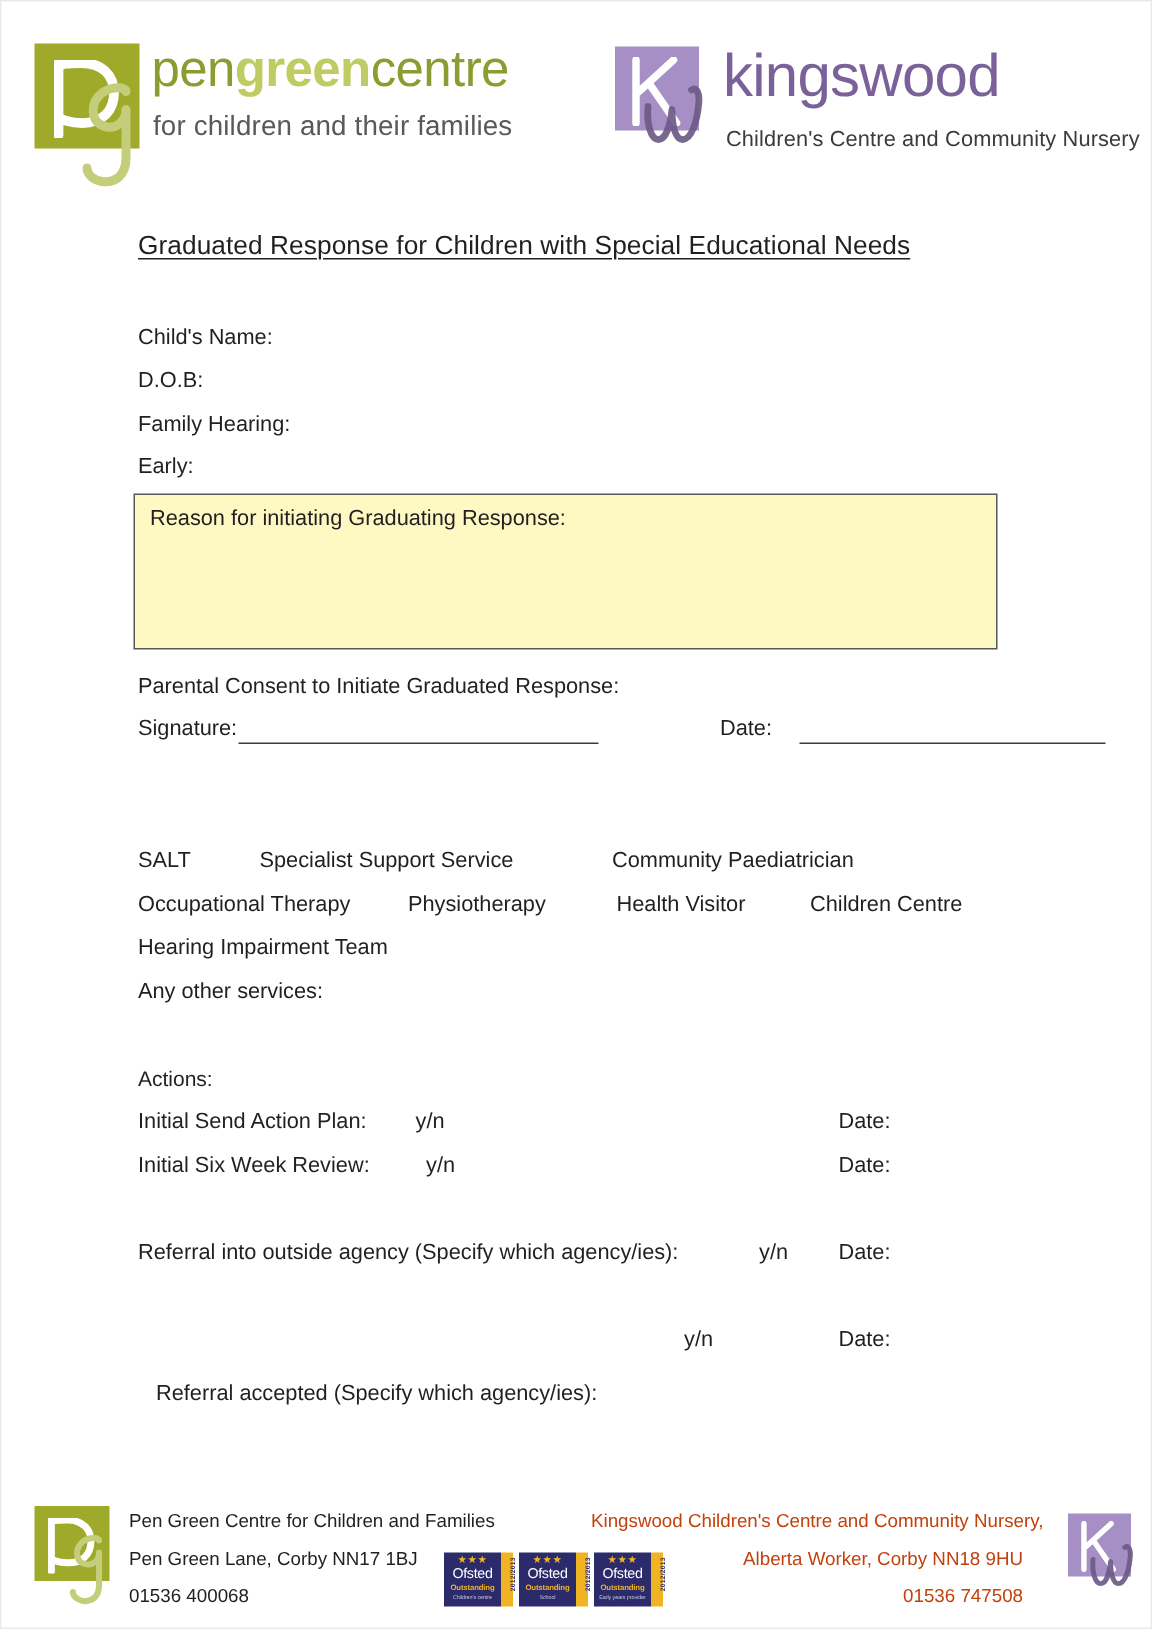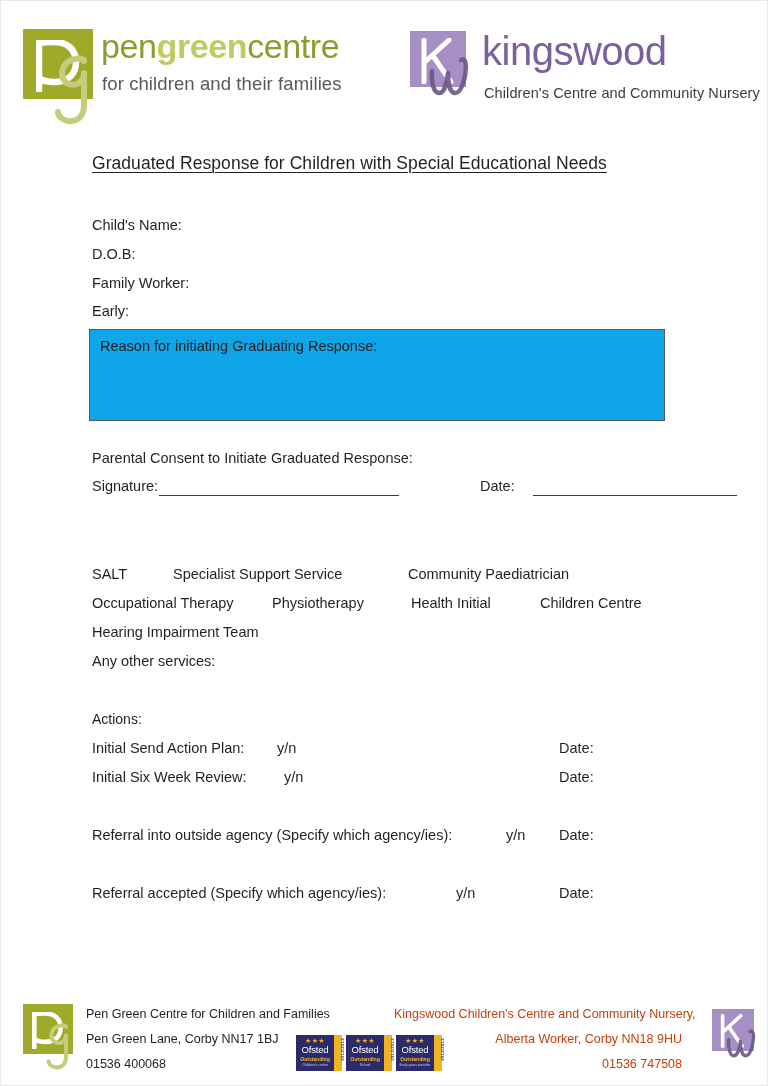--- a/index.html
+++ b/index.html
@@ -41,22 +41,22 @@
 
   
   .doc-title{position:absolute;left:91px;top:152px;white-space:nowrap;
     font-size:17.5px;color:#231f20;letter-spacing:0.05px;
     text-decoration:underline;text-underline-offset:3px;
     text-decoration-thickness:1px;}
 
   .fld{position:absolute;left:91px;white-space:nowrap;font-size:14.5px;color:#231f20;}
   .f1{top:216px;} .f2{top:245px;} .f3{top:274px;} .f4{top:302px;}
 
-  .reason-box{position:absolute;left:88px;top:328px;width:576px;height:92px;
-    border:1px solid #58595b;box-sizing:border-box;background:#0ea5e9;}
+  .reason-box{position:absolute;left:88px;top:328px;width:576px;height:104px;
+    border:1px solid #58595b;box-sizing:border-box;background:#fef9c3;}
   .reason-label{position:absolute;left:10px;top:8px;white-space:nowrap;
     font-size:14.5px;color:#231f20;}
 
   .consent{position:absolute;left:91px;top:449px;white-space:nowrap;font-size:14.5px;}
 
   .sig-row{position:absolute;left:91px;top:477px;width:600px;height:22px;}
   .sig-lbl{position:absolute;left:0;top:0;white-space:nowrap;font-size:14.5px;}
   .sig-line{position:absolute;left:67px;top:17px;width:240px;height:1px;background:#3c3c3e;}
   .date-lbl{position:absolute;left:388px;top:0;white-space:nowrap;font-size:14.5px;}
   .date-line{position:absolute;left:441px;top:17px;width:204px;height:1px;background:#3c3c3e;}
@@ -140,21 +140,21 @@
     </div>
 
     <div class="kw-word">kingswood</div>
     <div class="kw-sub">Children's Centre and Community Nursery</div>
   </div>
 
   <div class="doc-title">Graduated Response for Children with Special Educational Needs</div>
 
   <div class="fld f1">Child's Name:</div>
   <div class="fld f2">D.O.B:</div>
-  <div class="fld f3">Family Worker:</div>
+  <div class="fld f3">Family Hearing:</div>
   <div class="fld f4">Early:</div>
 
   <div class="reason-box">
     <div class="reason-label">Reason for initiating Graduating Response:</div>
   </div>
 
   <div class="consent">Parental Consent to Initiate Graduated Response:</div>
   <div class="sig-row">
     <div class="sig-lbl">Signature:</div>
     <div class="sig-line"></div>
@@ -165,21 +165,21 @@
 
   <div class="svc-row r1">
     <span style="left:0px;">SALT</span>
     <span style="left:81px;">Specialist Support Service</span>
     <span style="left:316px;">Community Paediatrician</span>
   </div>
 
   <div class="svc-row r2">
     <span style="left:0px;">Occupational Therapy</span>
     <span style="left:180px;">Physiotherapy</span>
-    <span style="left:319px;">Health Initial</span>
+    <span style="left:319px;">Health Visitor</span>
     <span style="left:448px;">Children Centre</span>
   </div>
 
   <div class="svc-row r3">
     <span style="left:0px;">Hearing Impairment Team</span>
   </div>
 
   <div class="other-svc">Any other services:</div>
 
   <div class="actions-head">Actions:</div>
@@ -196,21 +196,21 @@
     <span style="left:467px;">Date:</span>
   </div>
 
   <div class="act-row a3">
     <span style="left:0px;">Referral into outside agency (Specify which agency/ies):</span>
     <span style="left:414px;">y/n</span>
     <span style="left:467px;">Date:</span>
   </div>
 
   <div class="act-row a4">
-    <span style="left:0px;">Referral accepted (Specify which agency/ies):</span>
+    <span style="left:12px;margin-top:36px;">Referral accepted (Specify which agency/ies):</span>
     <span style="left:364px;">y/n</span>
     <span style="left:467px;">Date:</span>
   </div>
 
   <div class="footer"></div>
 
   <div class="pg-logo-f">
     <div class="pg-square-f"></div>
     <svg class="pg-p-f" viewBox="0 0 46 52">
       <path d="M3 2 L3 50 M3 6 C3 2 10 2 18 2 C32 2 40 10 40 22 C40 34 32 42 19 42 C11 42 4 40 3 37" fill="none" stroke="#ffffff" stroke-width="6.5" stroke-linecap="round" stroke-linejoin="round"></path>

